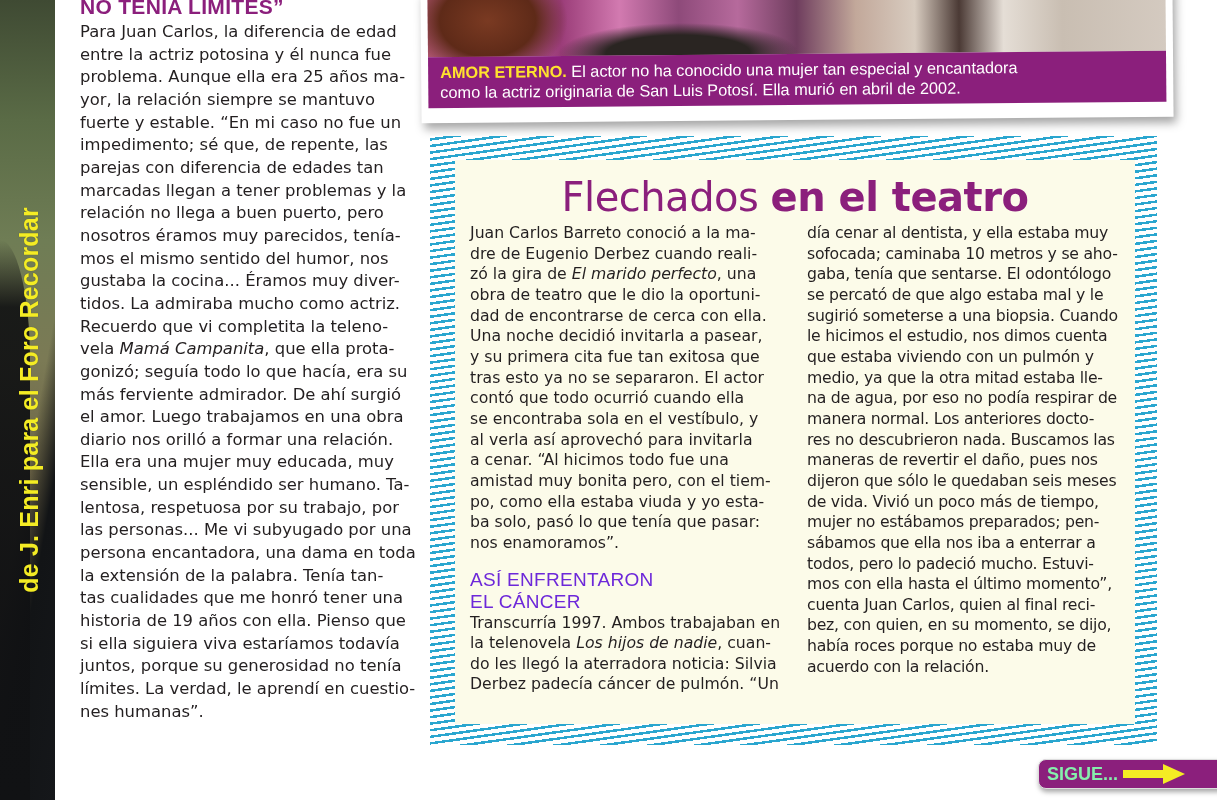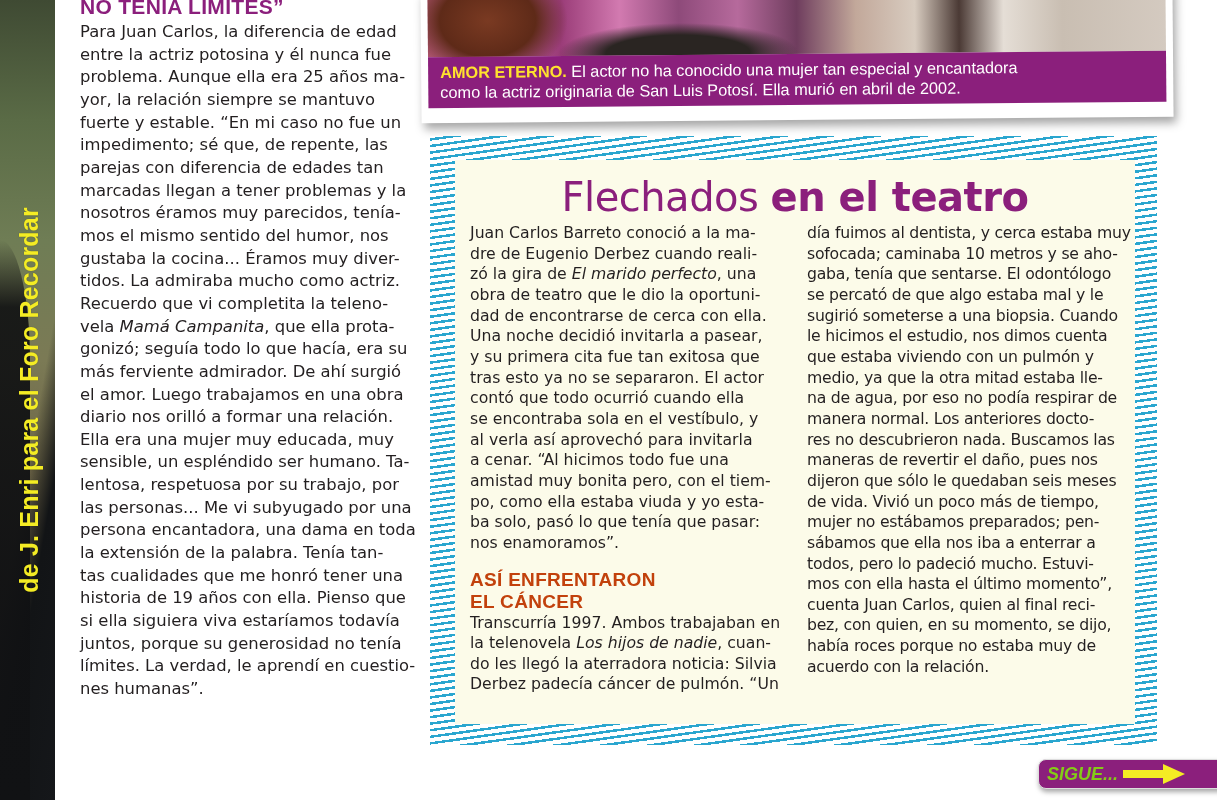--- a/index.html
+++ b/index.html
@@ -80,36 +80,36 @@
   .box-title .bold { font-weight: bold; }
   .box-col {
     position: absolute; top: 63px;
     font-family: "DejaVu Sans", sans-serif; font-size: 15.7px; line-height: 20.65px;
     color: #231f20;
   }
   .box-col .line { white-space: nowrap; }
   .box-col2 { left: 15px; width: 320px; }
   .box-col3 { left: 352px; width: 325px; letter-spacing: -0.25px; }
   .subhead {
-    font-family: "Liberation Sans", sans-serif; font-weight: bold; color: #c2410c;
+    font-family: "Liberation Sans", sans-serif; font-weight: normal; color: #6d28d9;
     font-size: 19px; line-height: 22px; letter-spacing: 0.3px;
   }
   .gap { height: 15px; }
   em { font-style: italic; }
 
   
   .sigue {
     position: absolute; left: 1038px; top: 759px; width: 190px; height: 28px;
     background: #8b1f7c; border-radius: 8px 0 0 8px;
     box-shadow: 1px 3px 5px rgba(0,0,0,0.35);
     border: 1px solid #ddd;
   }
   .sigue .label {
-    position: absolute; left: 8px; top: 3px; color: #84cc16;
-    font-family: "Liberation Sans", sans-serif; font-weight: bold; font-size: 18px; line-height: 22px; font-style: italic;
+    position: absolute; left: 8px; top: 3px; color: #86efac;
+    font-family: "Liberation Sans", sans-serif; font-weight: bold; font-size: 18px; line-height: 22px;
   }
   .sigue .arrow { position: absolute; left: 84px; top: 4px; }
 </style>
 </head>
 <body>
 
 <div class="side-photo">
   <div class="dark-shape"></div>
   <div class="side-credit">de J. Enri para el Foro Recordar</div>
 </div>
@@ -117,20 +117,21 @@
 <div class="col1">
   <div class="head-frag">NO TENÍA LÍMITES”</div>
   <div class="line">Para Juan Carlos, la diferencia de edad</div>
   <div class="line">entre la actriz potosina y él nunca fue</div>
   <div class="line">problema. Aunque ella era 25 años ma-</div>
   <div class="line">yor, la relación siempre se mantuvo</div>
   <div class="line">fuerte y estable. “En mi caso no fue un</div>
   <div class="line">impedimento; sé que, de repente, las</div>
   <div class="line">parejas con diferencia de edades tan</div>
   <div class="line">marcadas llegan a tener problemas y la</div>
+  <div class="line">relación no llega a buen puerto, pero</div>
   <div class="line">nosotros éramos muy parecidos, tenía-</div>
   <div class="line">mos el mismo sentido del humor, nos</div>
   <div class="line">gustaba la cocina... Éramos muy diver-</div>
   <div class="line">tidos. La admiraba mucho como actriz.</div>
   <div class="line">Recuerdo que vi completita la teleno-</div>
   <div class="line"><span>vela </span><em>Mamá Campanita</em><span>, que ella prota-</span></div>
   <div class="line">gonizó; seguía todo lo que hacía, era su</div>
   <div class="line">más ferviente admirador. De ahí surgió</div>
   <div class="line">el amor. Luego trabajamos en una obra</div>
   <div class="line">diario nos orilló a formar una relación.</div>
@@ -180,21 +181,21 @@
       <div class="gap"></div>
       <div class="subhead">ASÍ ENFRENTARON</div>
       <div class="subhead">EL CÁNCER</div>
       <div class="line">Transcurría 1997. Ambos trabajaban en</div>
       <div class="line"><span>la telenovela </span><em>Los hijos de nadie</em><span>, cuan-</span></div>
       <div class="line">do les llegó la aterradora noticia: Silvia</div>
       <div class="line">Derbez padecía cáncer de pulmón. “Un</div>
     </div>
 
     <div class="box-col box-col3">
-      <div class="line">día fuimos al dentista, y cerca estaba muy</div>
+      <div class="line">día cenar al dentista, y ella estaba muy</div>
       <div class="line">sofocada; caminaba 10 metros y se aho-</div>
       <div class="line">gaba, tenía que sentarse. El odontólogo</div>
       <div class="line">se percató de que algo estaba mal y le</div>
       <div class="line">sugirió someterse a una biopsia. Cuando</div>
       <div class="line">le hicimos el estudio, nos dimos cuenta</div>
       <div class="line">que estaba viviendo con un pulmón y</div>
       <div class="line">medio, ya que la otra mitad estaba lle-</div>
       <div class="line">na de agua, por eso no podía respirar de</div>
       <div class="line">manera normal. Los anteriores docto-</div>
       <div class="line">res no descubrieron nada. Buscamos las</div>

